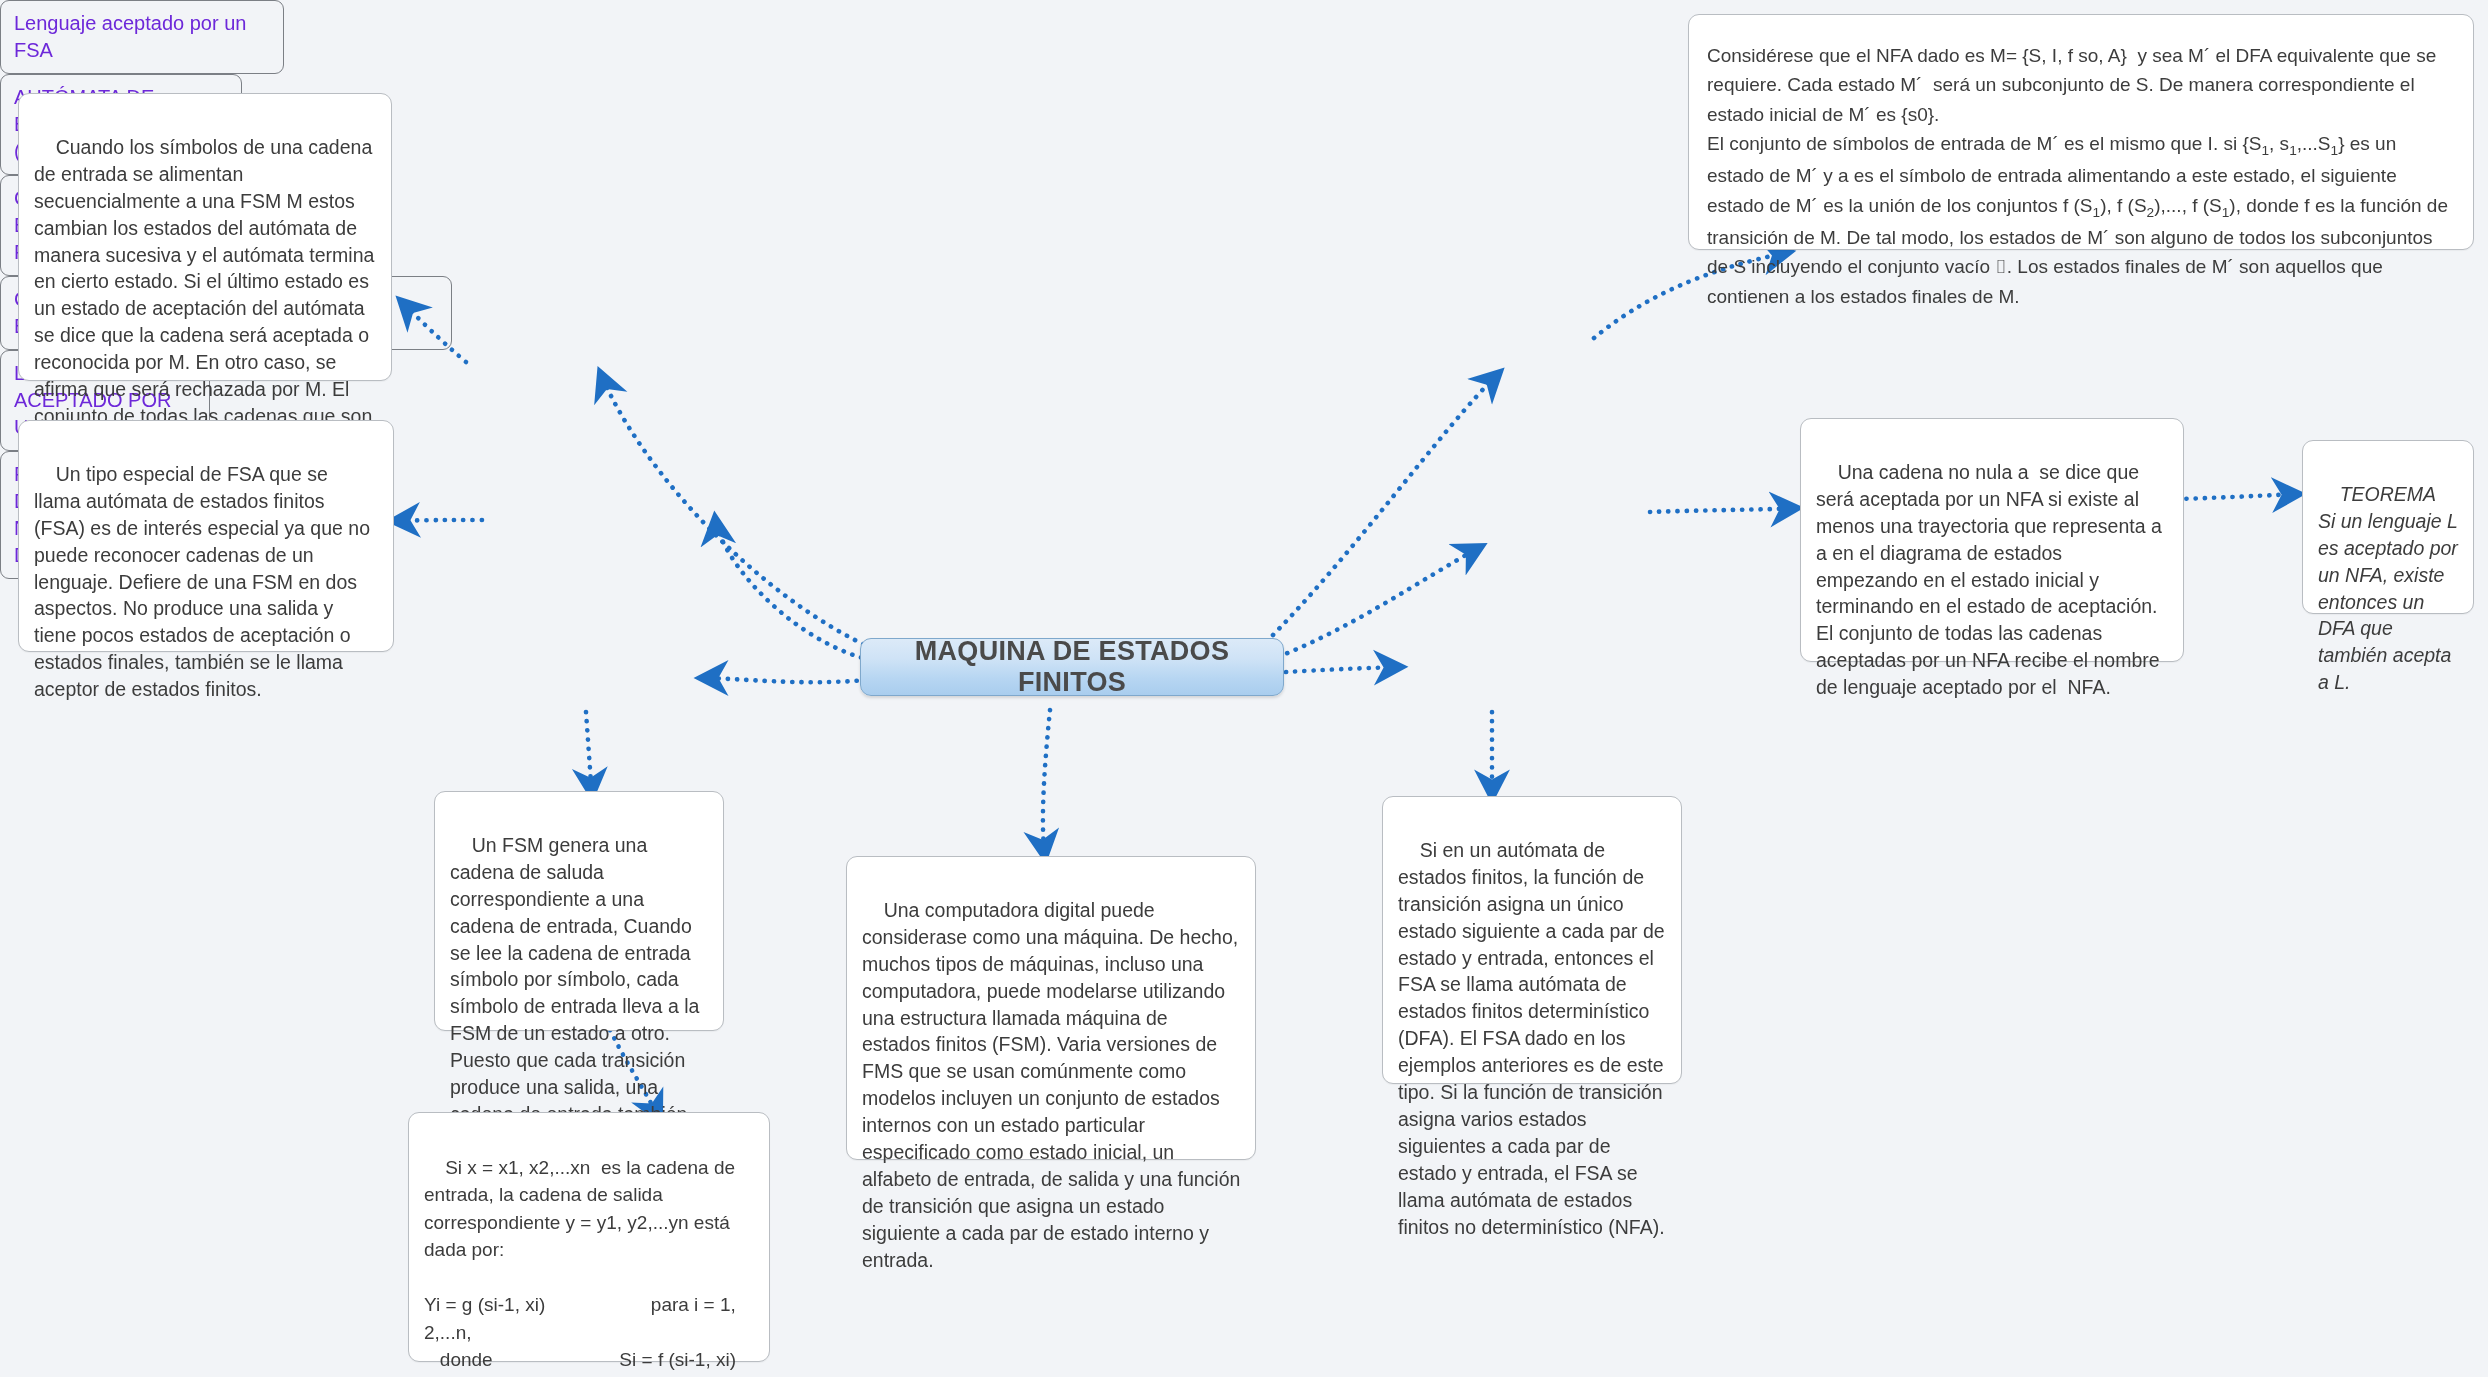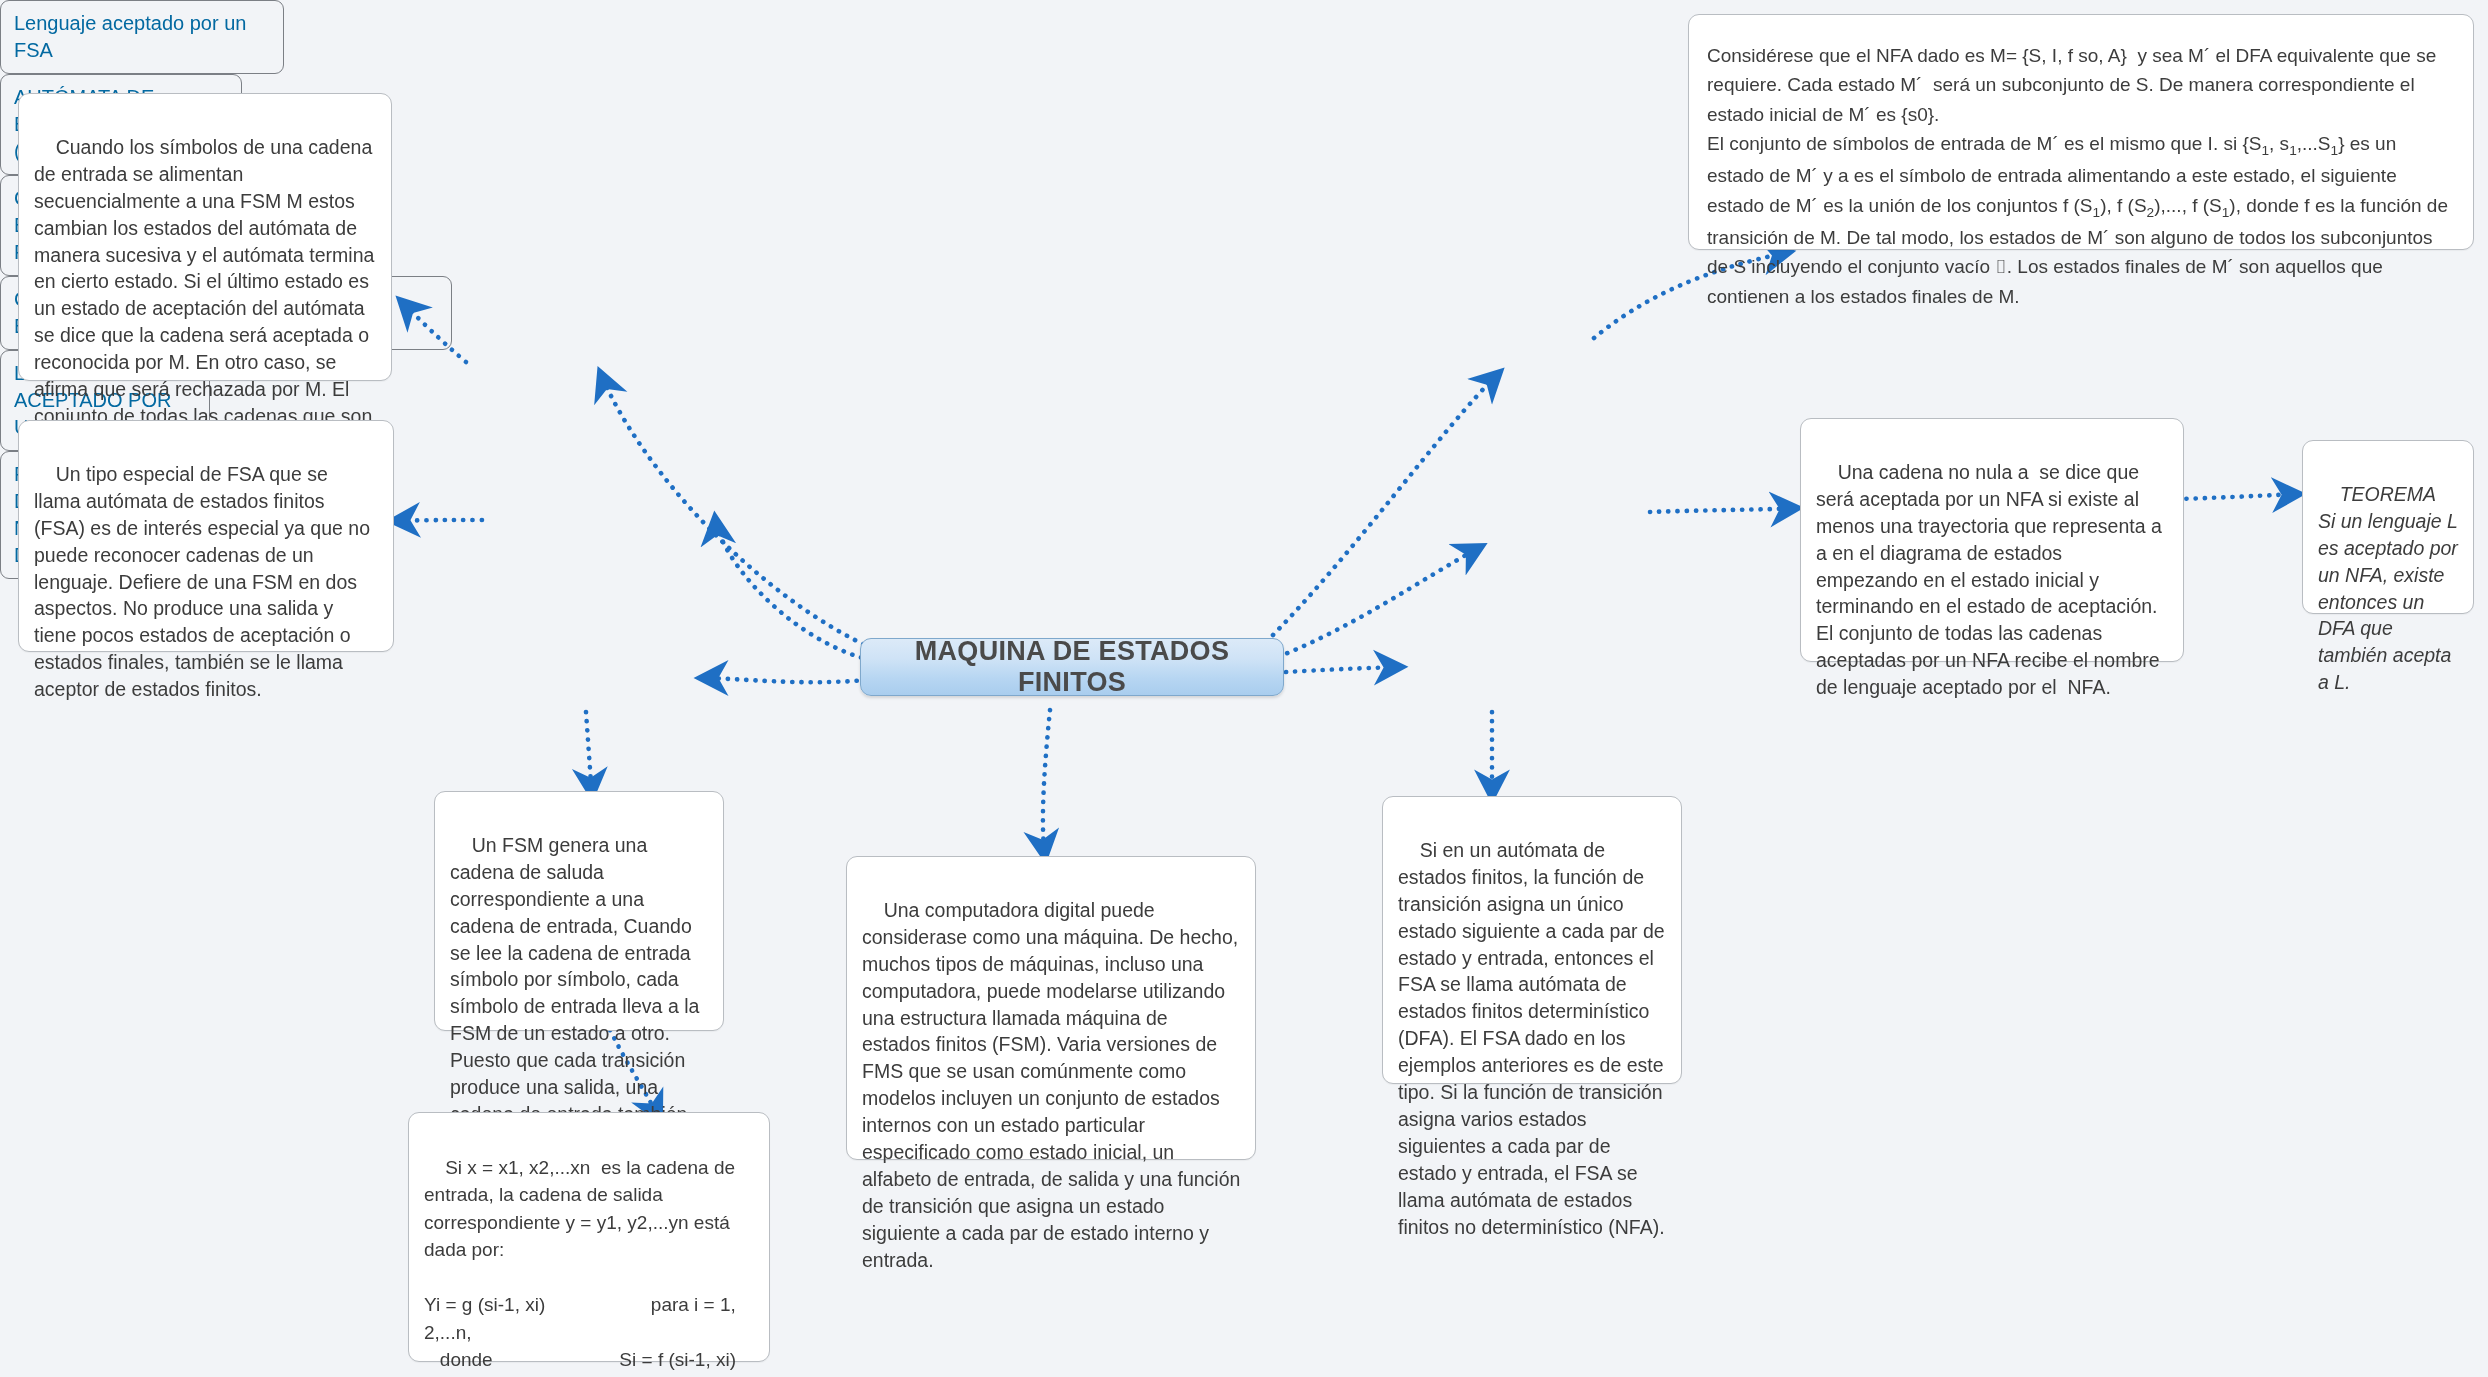--- a/index.html
+++ b/index.html
@@ -38,21 +38,21 @@
     border-radius:11px;
     border:1px solid #b9bdc2;
     color:#3c3c3c;
   }
   
   .topic{
     font-size:20px;
     padding:9px 13px;
     border-radius:9px;
     border:1px solid #7b7f85;
-    color:#0369a1;
+    color:#6d28d9;
     line-height:1.35;
   }
   
   .root{
     position:absolute;
     box-sizing:border-box;
     border:1px solid #7fa8cc;
     border-radius:11px;
     background:linear-gradient(to bottom,#dceaf8 0%,#cfe3f6 35%,#b7d6f2 70%,#a9cdee 100%);
     color:#4a4a4a;

